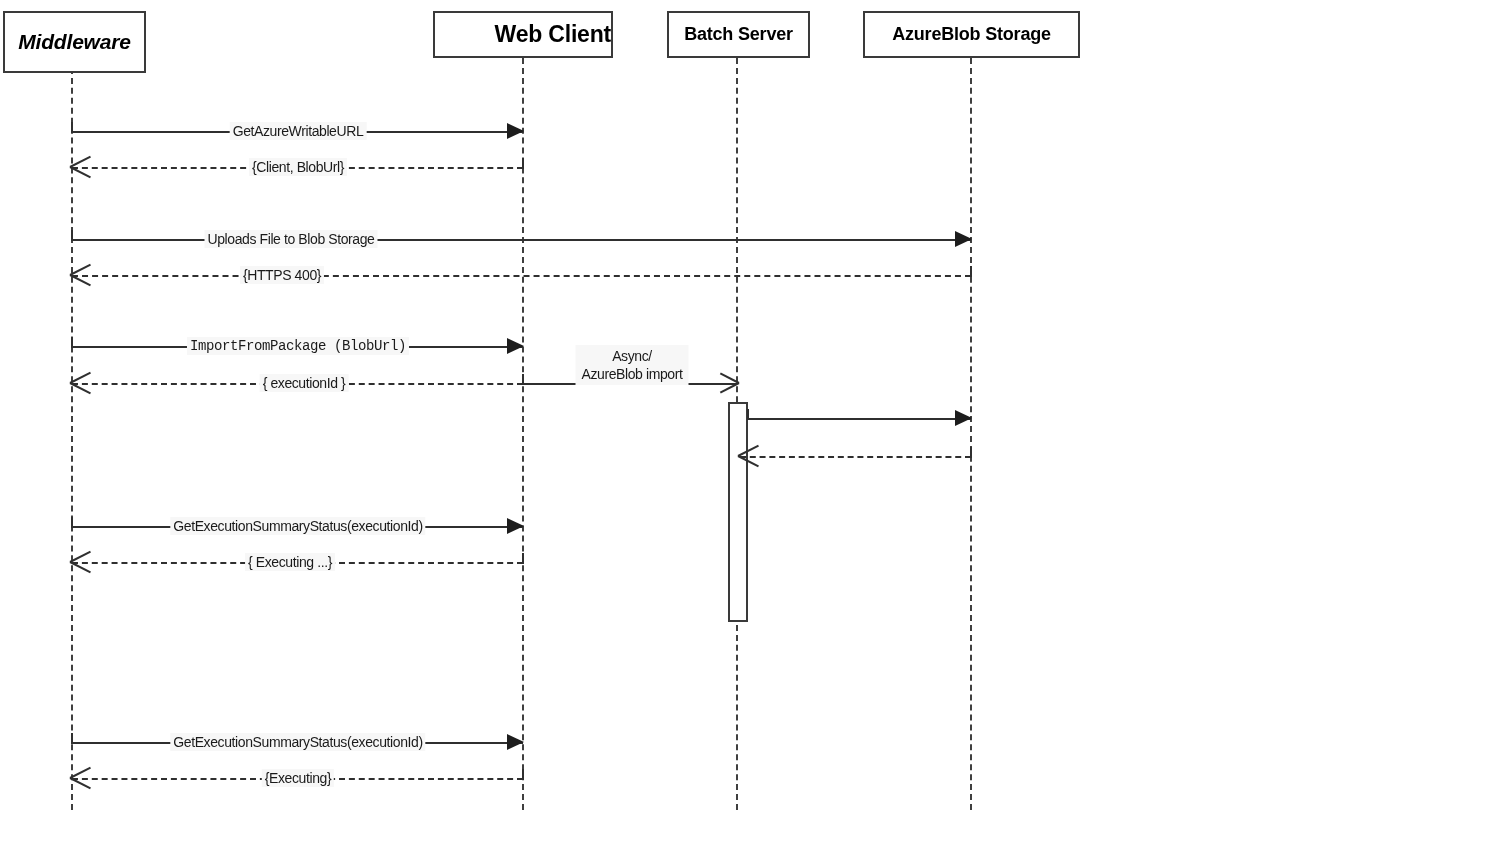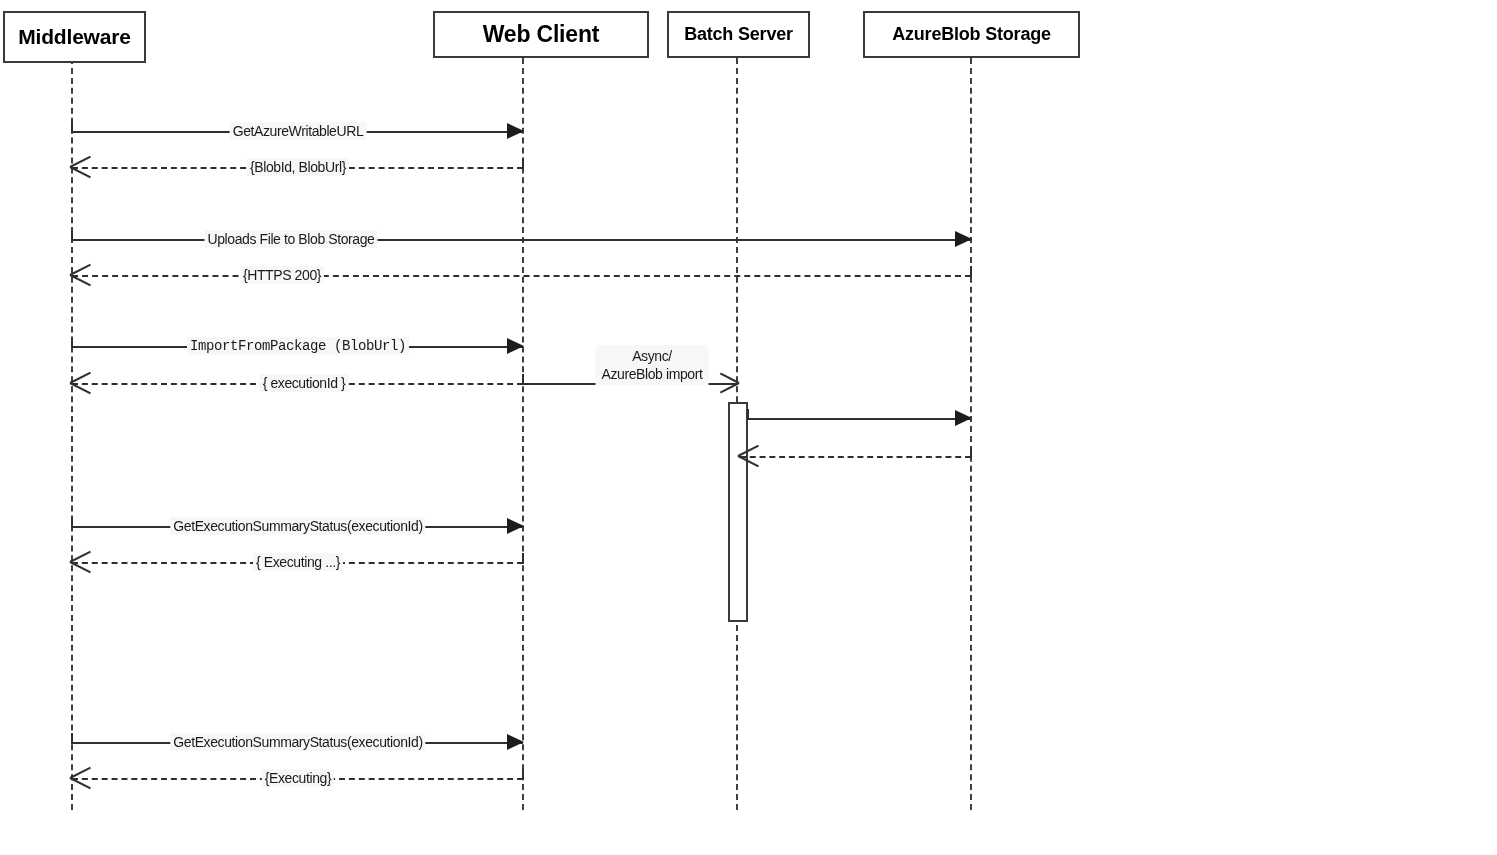--- a/index.html
+++ b/index.html
@@ -168,51 +168,51 @@
       <div class="msg-line solid"></div>
       <div class="stub-left"></div>
       <div class="head-filled-right"></div>
     </div>
     <div class="msg-label" style="left: 298px; top: 131px;">GetAzureWritableURL</div>
     <div class="msg" style="left: 72px; top: 167px; width: 451px;">
       <div class="msg-line dashed"></div>
       <div class="stub-right"></div>
       <div class="head-open-left"></div>
     </div>
-    <div class="msg-label" style="left: 298px; top: 167px;">{BlobId, BlobUrl}</div>
+    <div class="msg-label" style="left: 298px; top: 167px;">{Client, BlobUrl}</div>
     <div class="msg" style="left: 72px; top: 239px; width: 899px;">
       <div class="msg-line solid"></div>
       <div class="stub-left"></div>
       <div class="head-filled-right"></div>
     </div>
     <div class="msg-label" style="left: 291px; top: 239px;">Uploads File to Blob Storage</div>
     <div class="msg" style="left: 72px; top: 275px; width: 899px;">
       <div class="msg-line dashed"></div>
       <div class="stub-right"></div>
       <div class="head-open-left"></div>
     </div>
-    <div class="msg-label" style="left: 282px; top: 275px;">{HTTPS 200}</div>
+    <div class="msg-label" style="left: 282px; top: 275px;">{HTTPS 400}</div>
     <div class="msg" style="left: 72px; top: 346px; width: 451px;">
       <div class="msg-line solid"></div>
       <div class="stub-left"></div>
       <div class="head-filled-right"></div>
     </div>
     <div class="msg-label" style="left: 298px; top: 346px; font-family: Liberation Mono, monospace;">ImportFromPackage (BlobUrl)</div>
     <div class="msg" style="left: 72px; top: 383px; width: 451px;">
       <div class="msg-line dashed"></div>
       <div class="stub-right"></div>
       <div class="head-open-left"></div>
     </div>
     <div class="msg-label" style="left: 304px; top: 383px;">{ executionId }</div>
     <div class="msg" style="left: 523px; top: 383px; width: 214px;">
       <div class="msg-line solid"></div>
       <div class="stub-left"></div>
       <div class="head-open-right"></div>
     </div>
-    <div class="msg-label two-line" style="left: 652px; top: 365px; transform: translate(-50%, -50%);">
+    <div class="msg-label two-line" style="left: 632px; top: 365px; transform: translate(-50%, -50%);">
       <div>Async/</div>
       <div>AzureBlob import</div>
     </div>
     <div class="msg" style="left: 748px; top: 418px; width: 223px;">
       <div class="msg-line solid"></div>
       <div class="stub-left"></div>
       <div class="head-filled-right"></div>
     </div>
     <div class="msg" style="left: 740px; top: 456px; width: 231px;">
       <div class="msg-line dashed"></div>
@@ -223,37 +223,37 @@
       <div class="msg-line solid"></div>
       <div class="stub-left"></div>
       <div class="head-filled-right"></div>
     </div>
     <div class="msg-label" style="left: 298px; top: 526px;">GetExecutionSummaryStatus(executionId)</div>
     <div class="msg" style="left: 72px; top: 562px; width: 451px;">
       <div class="msg-line dashed"></div>
       <div class="stub-right"></div>
       <div class="head-open-left"></div>
     </div>
-    <div class="msg-label" style="left: 298px; top: 562px;">{ Executing ...}</div>
+    <div class="msg-label" style="left: 290px; top: 562px;">{ Executing ...}</div>
     <div class="msg" style="left: 72px; top: 742px; width: 451px;">
       <div class="msg-line solid"></div>
       <div class="stub-left"></div>
       <div class="head-filled-right"></div>
     </div>
     <div class="msg-label" style="left: 298px; top: 742px;">GetExecutionSummaryStatus(executionId)</div>
     <div class="msg" style="left: 72px; top: 778px; width: 451px;">
       <div class="msg-line dashed"></div>
       <div class="stub-right"></div>
       <div class="head-open-left"></div>
     </div>
     <div class="msg-label" style="left: 298px; top: 778px;">{Executing}</div>
-    <div class="participant" style="left: 3px; top: 11px; width: 143px; height: 52px;">
+    <div class="participant" style="left: 3px; top: 11px; width: 143px; height: 62px; font-style: italic;">
       <div class="participant-label" style="font-size: 21px;">Middleware</div>
     </div>
-    <div class="participant" style="left: 433px; top: 11px; width: 216px; height: 47px;">
+    <div class="participant" style="left: 433px; top: 11px; width: 180px; height: 47px; justify-content: flex-end;">
       <div class="participant-label" style="font-size: 23px;">Web Client</div>
     </div>
     <div class="participant" style="left: 667px; top: 11px; width: 143px; height: 47px;">
       <div class="participant-label" style="font-size: 18px;">Batch Server</div>
     </div>
     <div class="participant" style="left: 863px; top: 11px; width: 217px; height: 47px;">
       <div class="participant-label" style="font-size: 18px;">AzureBlob Storage</div>
     </div>
   </div>
 

